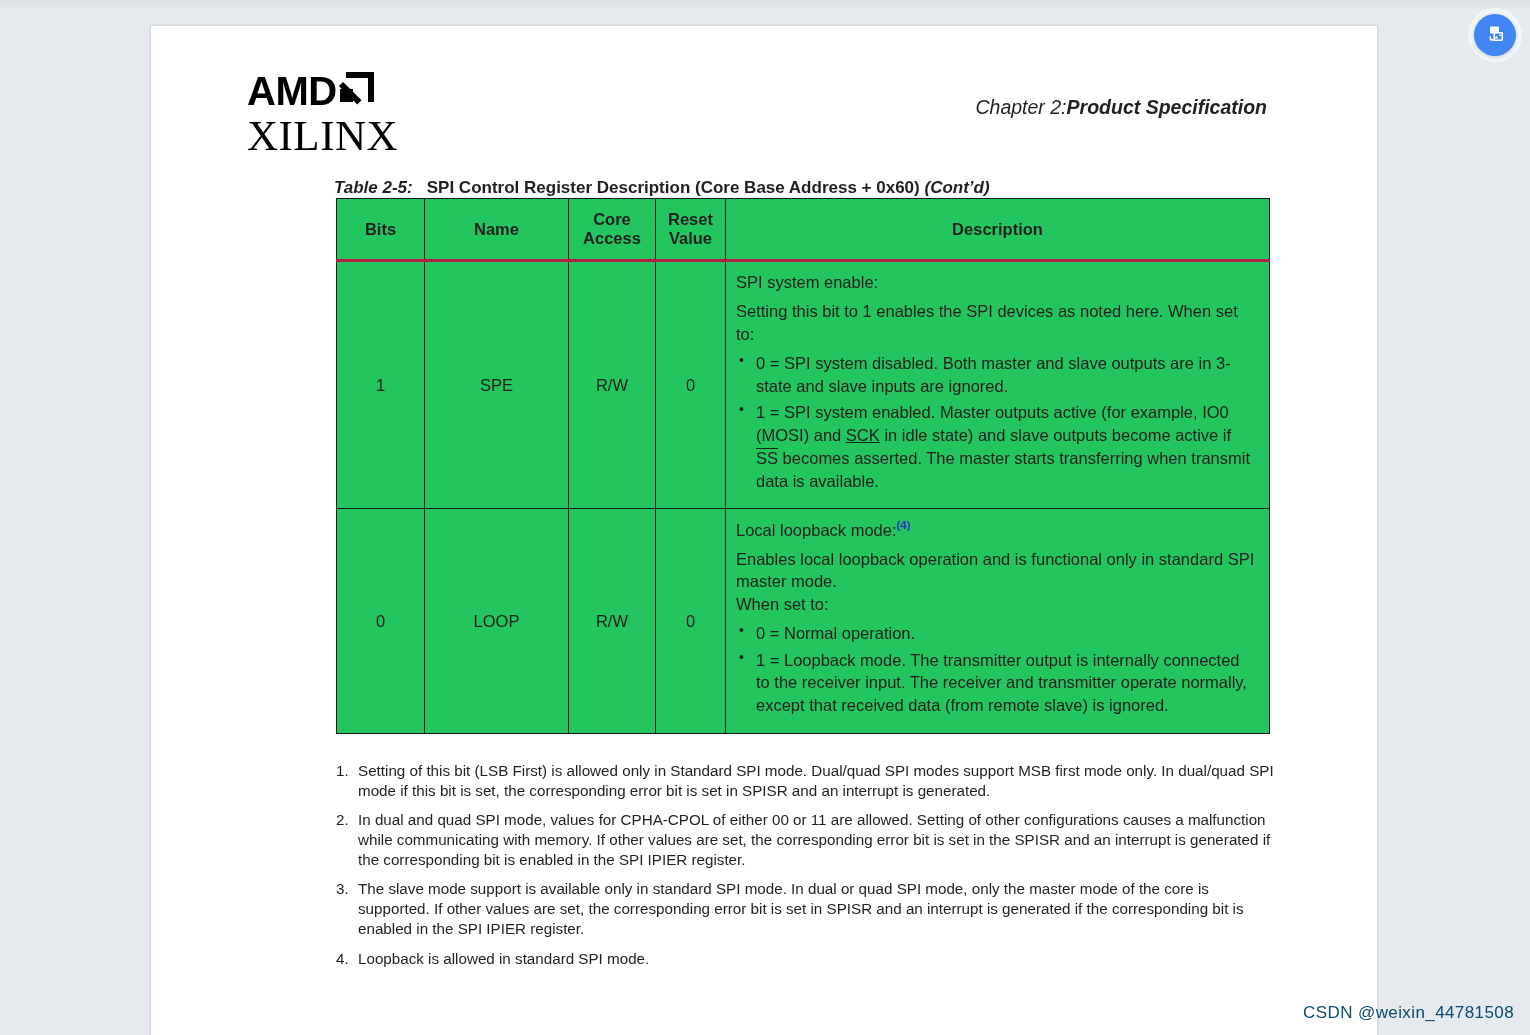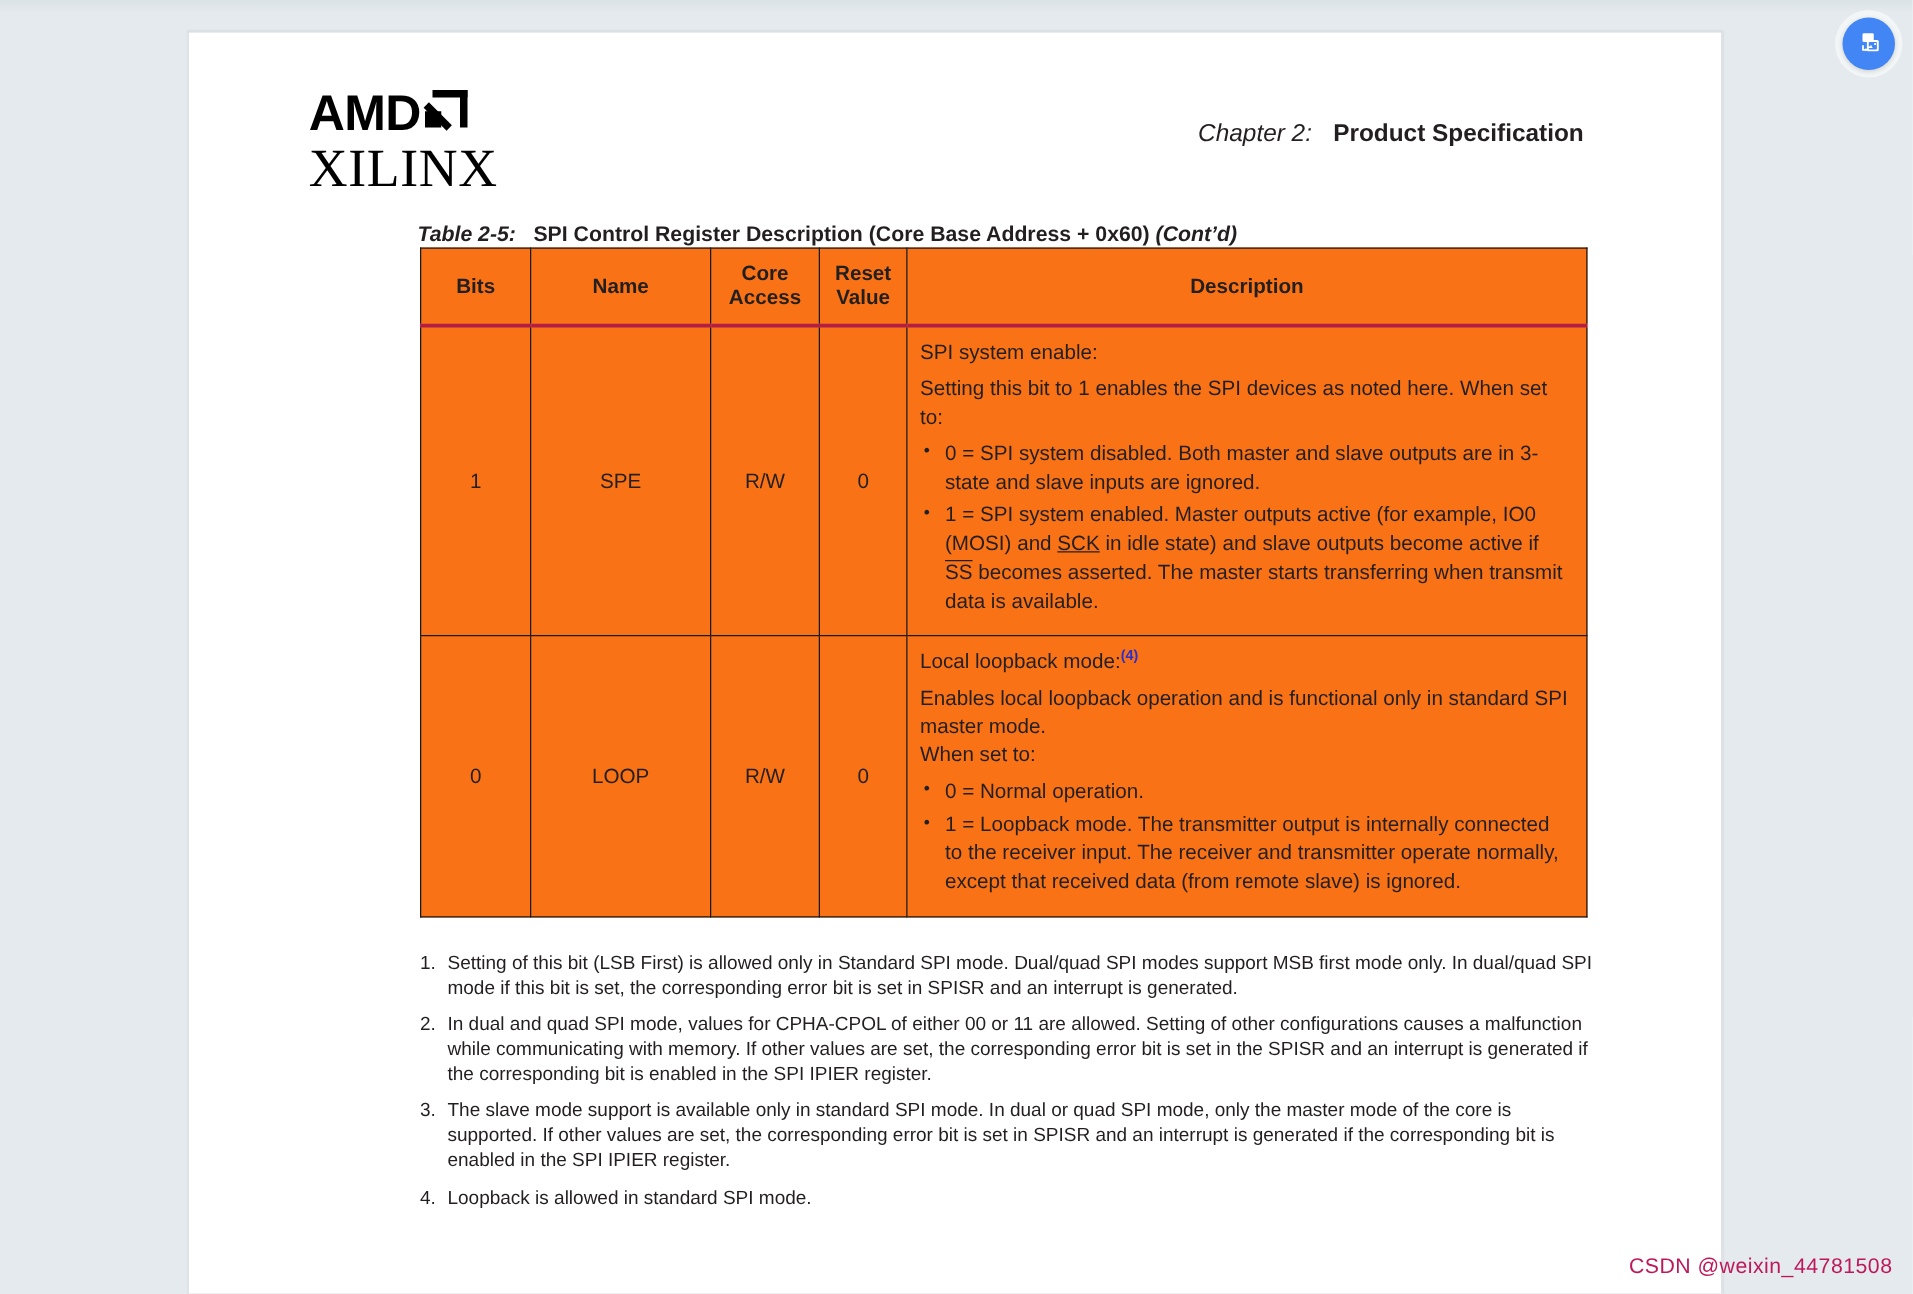--- a/index.html
+++ b/index.html
@@ -84,42 +84,42 @@
 
   
   #chapter-header {
     position: absolute;
     right: 110px; top: 70px;
     font-size: 19.5px;
     color: #231f20;
     white-space: nowrap;
   }
   #chapter-header .chap-num { font-style: italic; font-weight: normal; }
-  #chapter-header .chap-title { font-weight: bold; margin-left: 17px; }
+  #chapter-header .chap-title { font-weight: bold; margin-left: 0; font-style: italic; }
 
   
   #table-caption {
     position: absolute;
     left: 183px; top: 152px;
     font-size: 17px;
     color: #231f20;
     white-space: nowrap;
   }
   #table-caption .cap-label { font-style: italic; font-weight: bold; }
   #table-caption .cap-text { font-weight: bold; margin-left: 14px; }
   #table-caption .cap-cont { font-style: italic; font-weight: bold; }
 
   
   #reg-table {
     position: absolute;
     left: 185px; top: 172px;
     width: 933px;
     border-collapse: collapse;
     table-layout: fixed;
-    background: #f97316;
+    background: #22c55e;
   }
   #reg-table td, #reg-table th {
     border: 1.6px solid #1a1a1a;
     vertical-align: middle;
     padding: 0;
   }
   #reg-table thead th {
     font-size: 16.5px;
     font-weight: bold;
     color: #231f20;
@@ -209,21 +209,21 @@
     display: flex; align-items: center; justify-content: center;
     cursor: pointer;
   }
   #fab svg { display: block; }
 
   
   #watermark {
     position: absolute;
     right: 16px; bottom: 12px;
     font-size: 17px;
-    color: #be185d;
+    color: #0c4a6e;
     letter-spacing: 0.4px;
     font-family: "Liberation Sans", sans-serif;
     white-space: nowrap;
   }
 </style>
 </head>
 <body>
 
 <div id="viewport">
   <div id="top-shade"></div>

